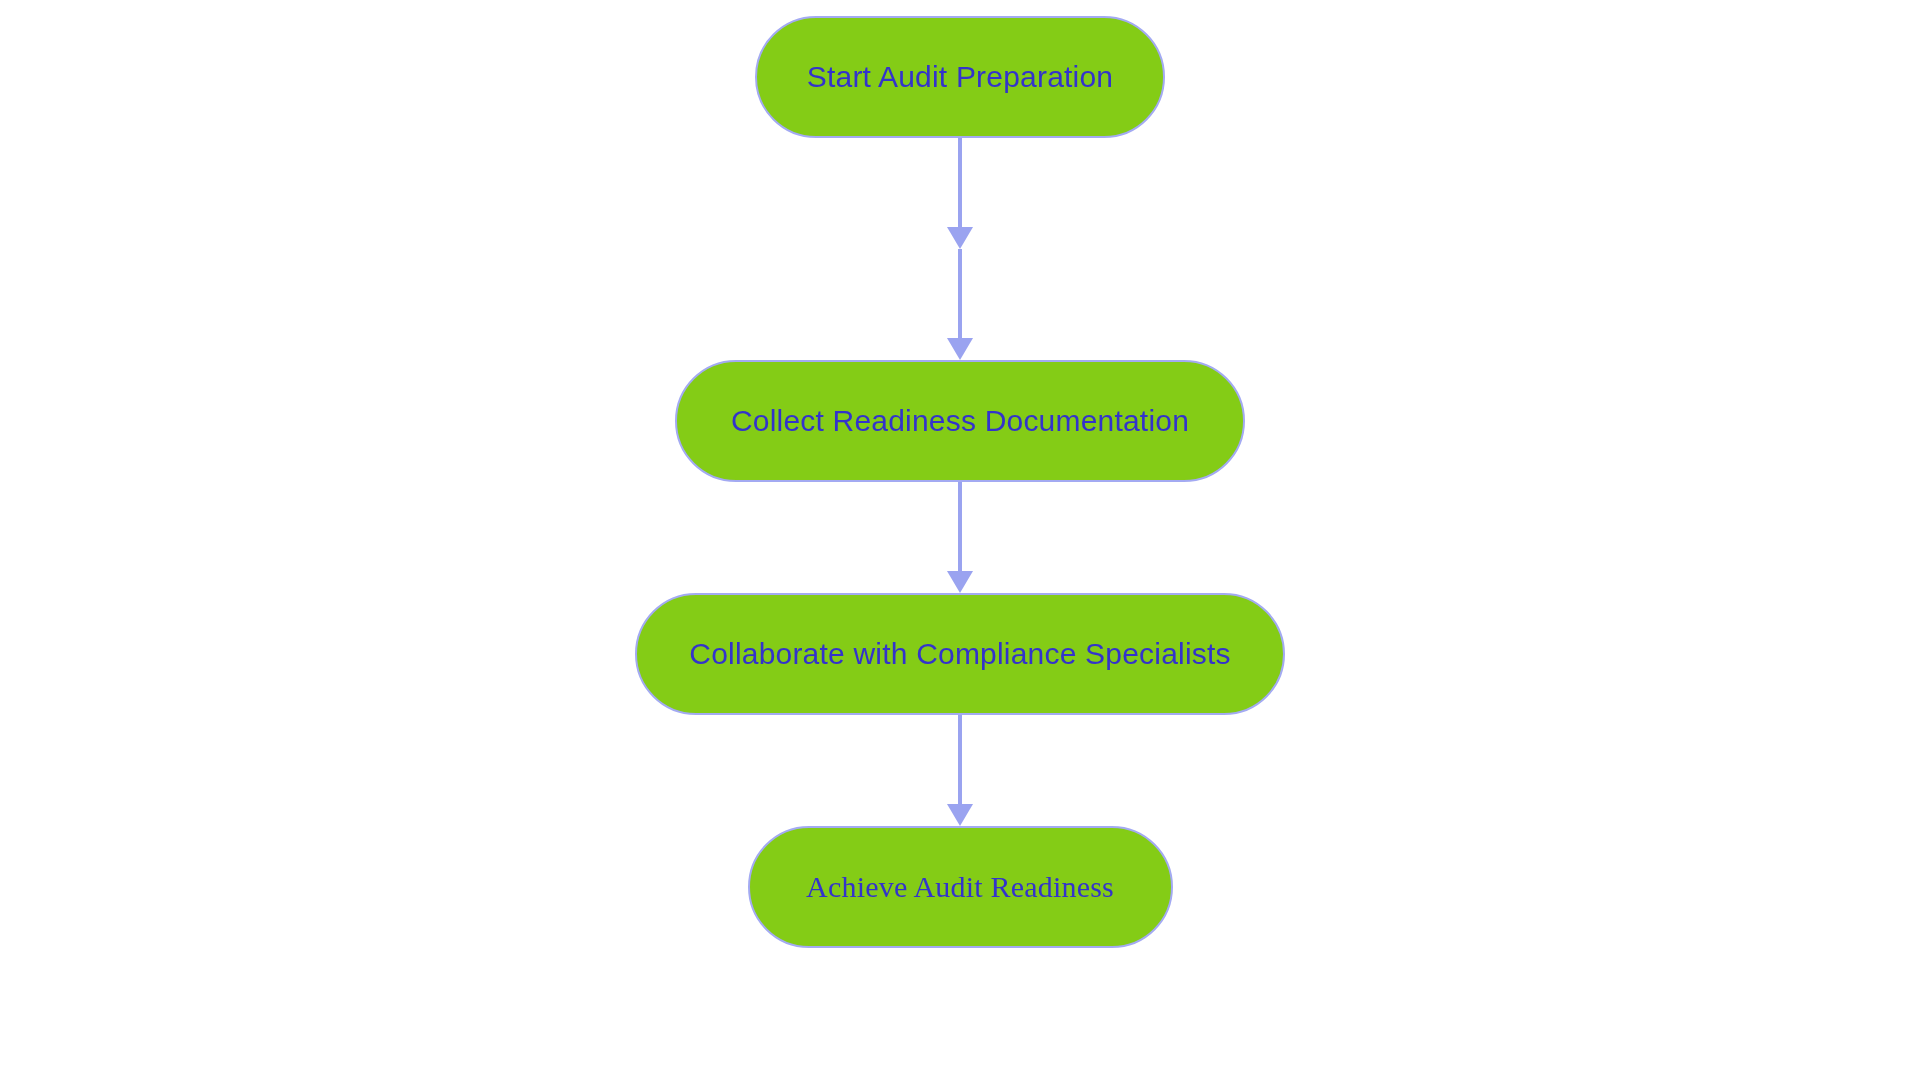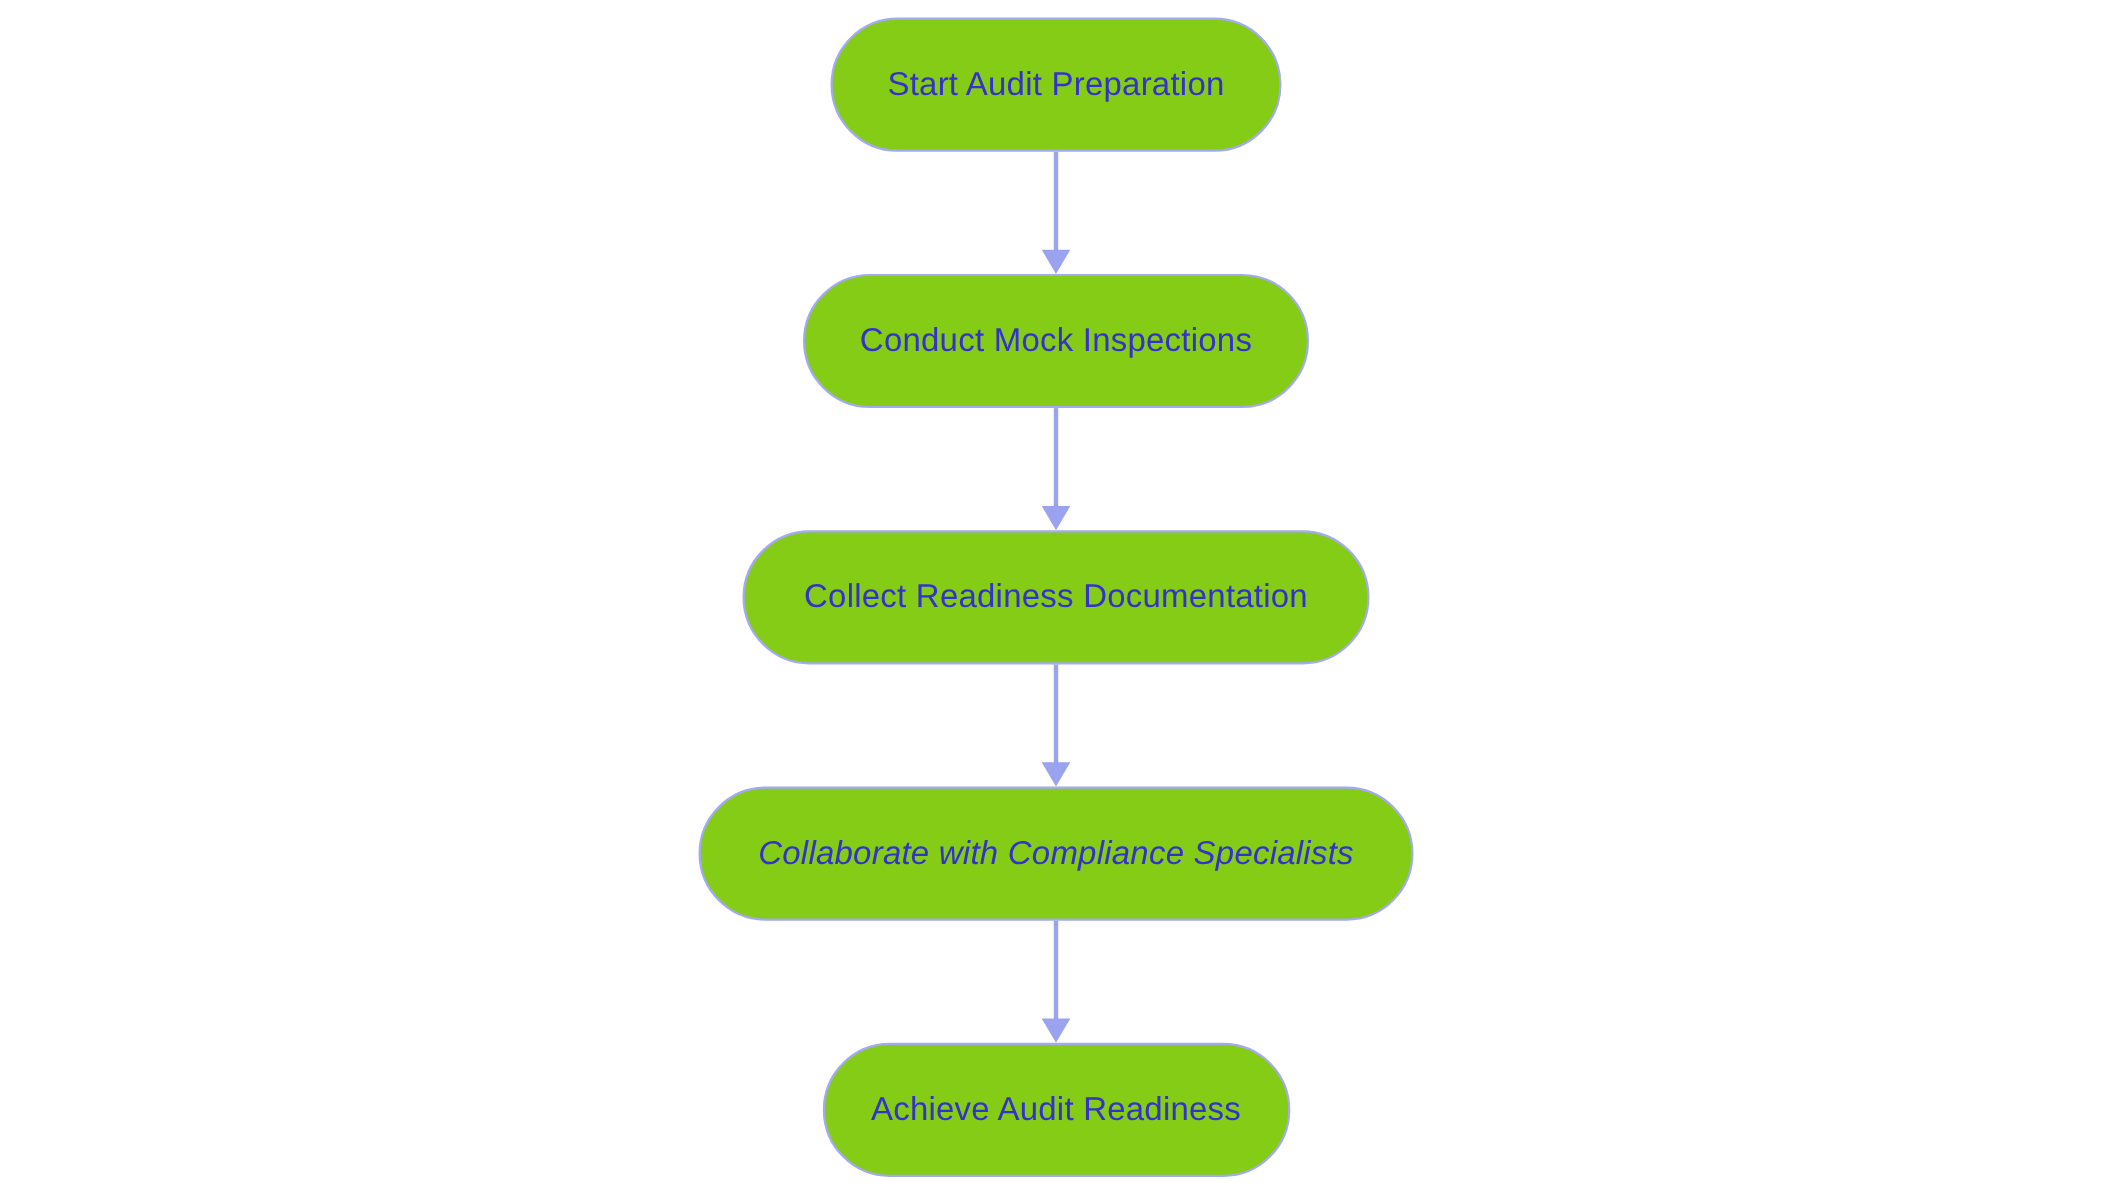--- a/index.html
+++ b/index.html
@@ -54,22 +54,22 @@
     font-weight: 400;
     letter-spacing: 0.2px;
     white-space: nowrap;
     line-height: 1;
     padding: 0 46px;
   }
 
   .node-w1 { width: 410px; }
   .node-w2 { width: 460px; }
   .node-w3 { width: 570px; }
-  .node-w4 { width: 650px; font-style: italic; }
-  .node-w5 { width: 425px; }
+  .node-w4 { width: 650px; }
+  .node-w5 { width: 425px; font-family: Liberation Serif, serif; }
 
   
   .connector {
     position: relative;
     width: 28px;
     height: 111px;
     flex: 0 0 auto;
     display: block;
   }
   .connector .conn-line {
@@ -101,23 +101,20 @@
 
     <div class="node node-w1">
       <span class="node-label">Start Audit Preparation</span>
     </div>
 
     <div class="connector">
       <span class="conn-line"></span>
       <span class="conn-arrow"></span>
     </div>
 
-    <div class="node node-w2">
-      <span class="node-label">Conduct Mock Inspections</span>
-    </div>
 
     <div class="connector">
       <span class="conn-line"></span>
       <span class="conn-arrow"></span>
     </div>
 
     <div class="node node-w3">
       <span class="node-label">Collect Readiness Documentation</span>
     </div>
 

